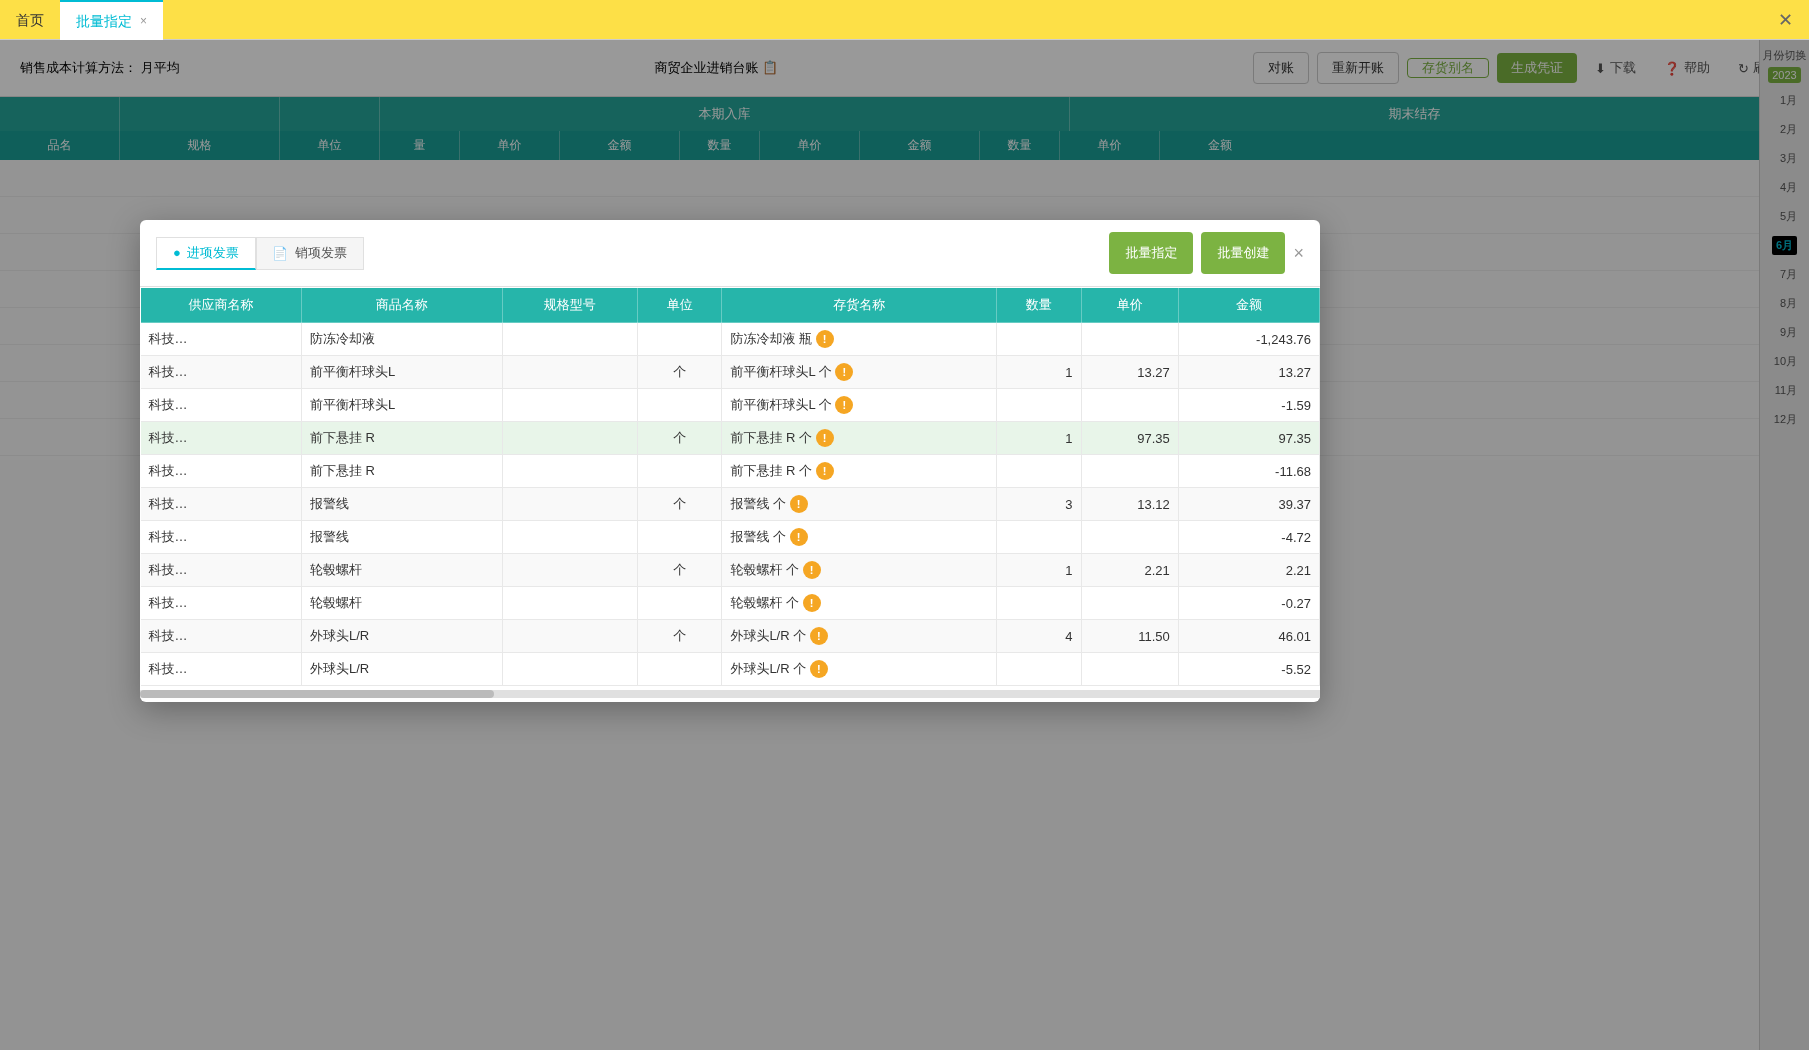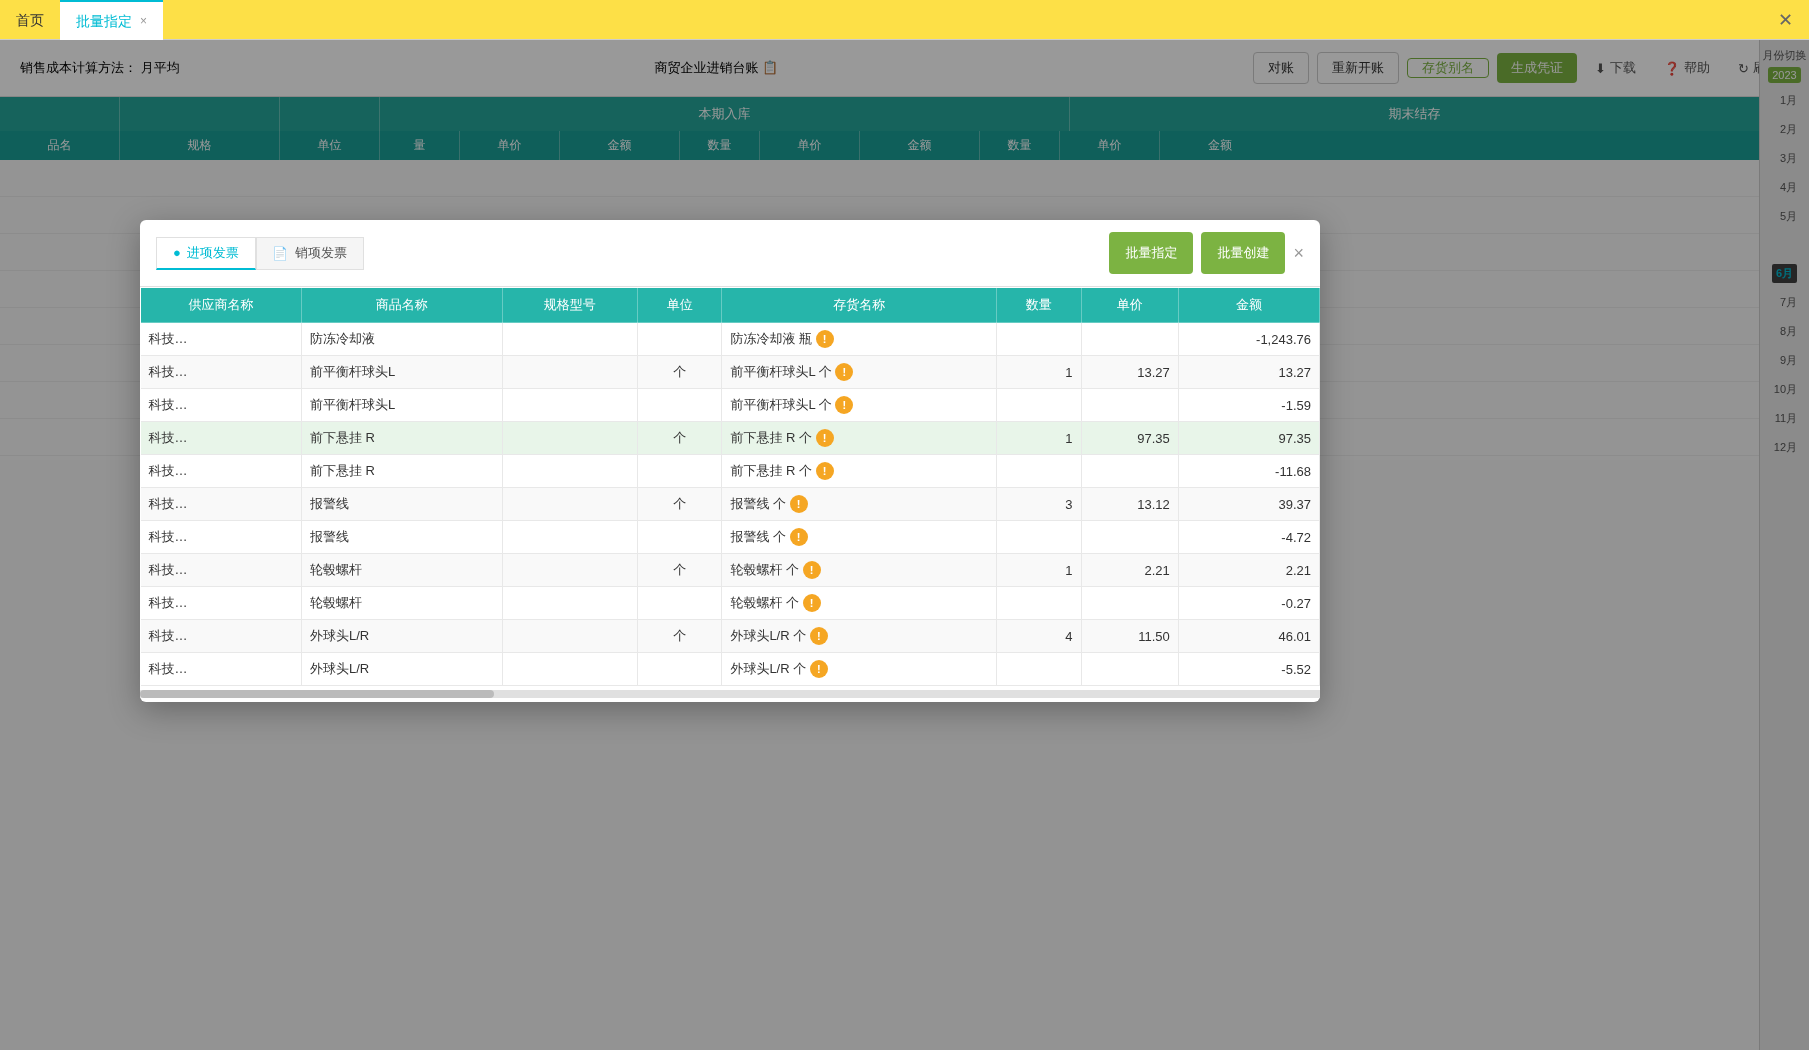--- a/index.html
+++ b/index.html
@@ -133,21 +133,21 @@
       background: #e8e8e8; border-left: 1px solid #ccc;
       display: flex; flex-direction: column; align-items: center; padding-top: 8px;
     }
     .month-label { font-size: 11px; color: #555; writing-mode: horizontal-tb; }
     .year-badge {
       background: #7cb342; color: #fff; font-size: 11px;
       padding: 2px 4px; border-radius: 3px; margin-top: 4px;
     }
     .month-items { display: flex; flex-direction: column; gap: 10px; margin-top: 8px; align-items: flex-end; }
     .month-item { font-size: 11px; color: #555; padding: 2px 0; }
-    .month-item.active { color: #00bcd4; font-weight: bold; background: #404040; border-radius: 2px; padding: 2px 4px; margin-top: 28px; }
+    .month-item.active { color: #00bcd4; font-weight: bold; background: #000000; border-radius: 2px; padding: 2px 4px; }
   </style>
 </head>
 <body>
 
 <div class="top-bar">
   <div class="tab-home">首页</div>
   <div class="tab-active">
     <span>批量指定</span>
     <span class="tab-close">×</span>
   </div>

